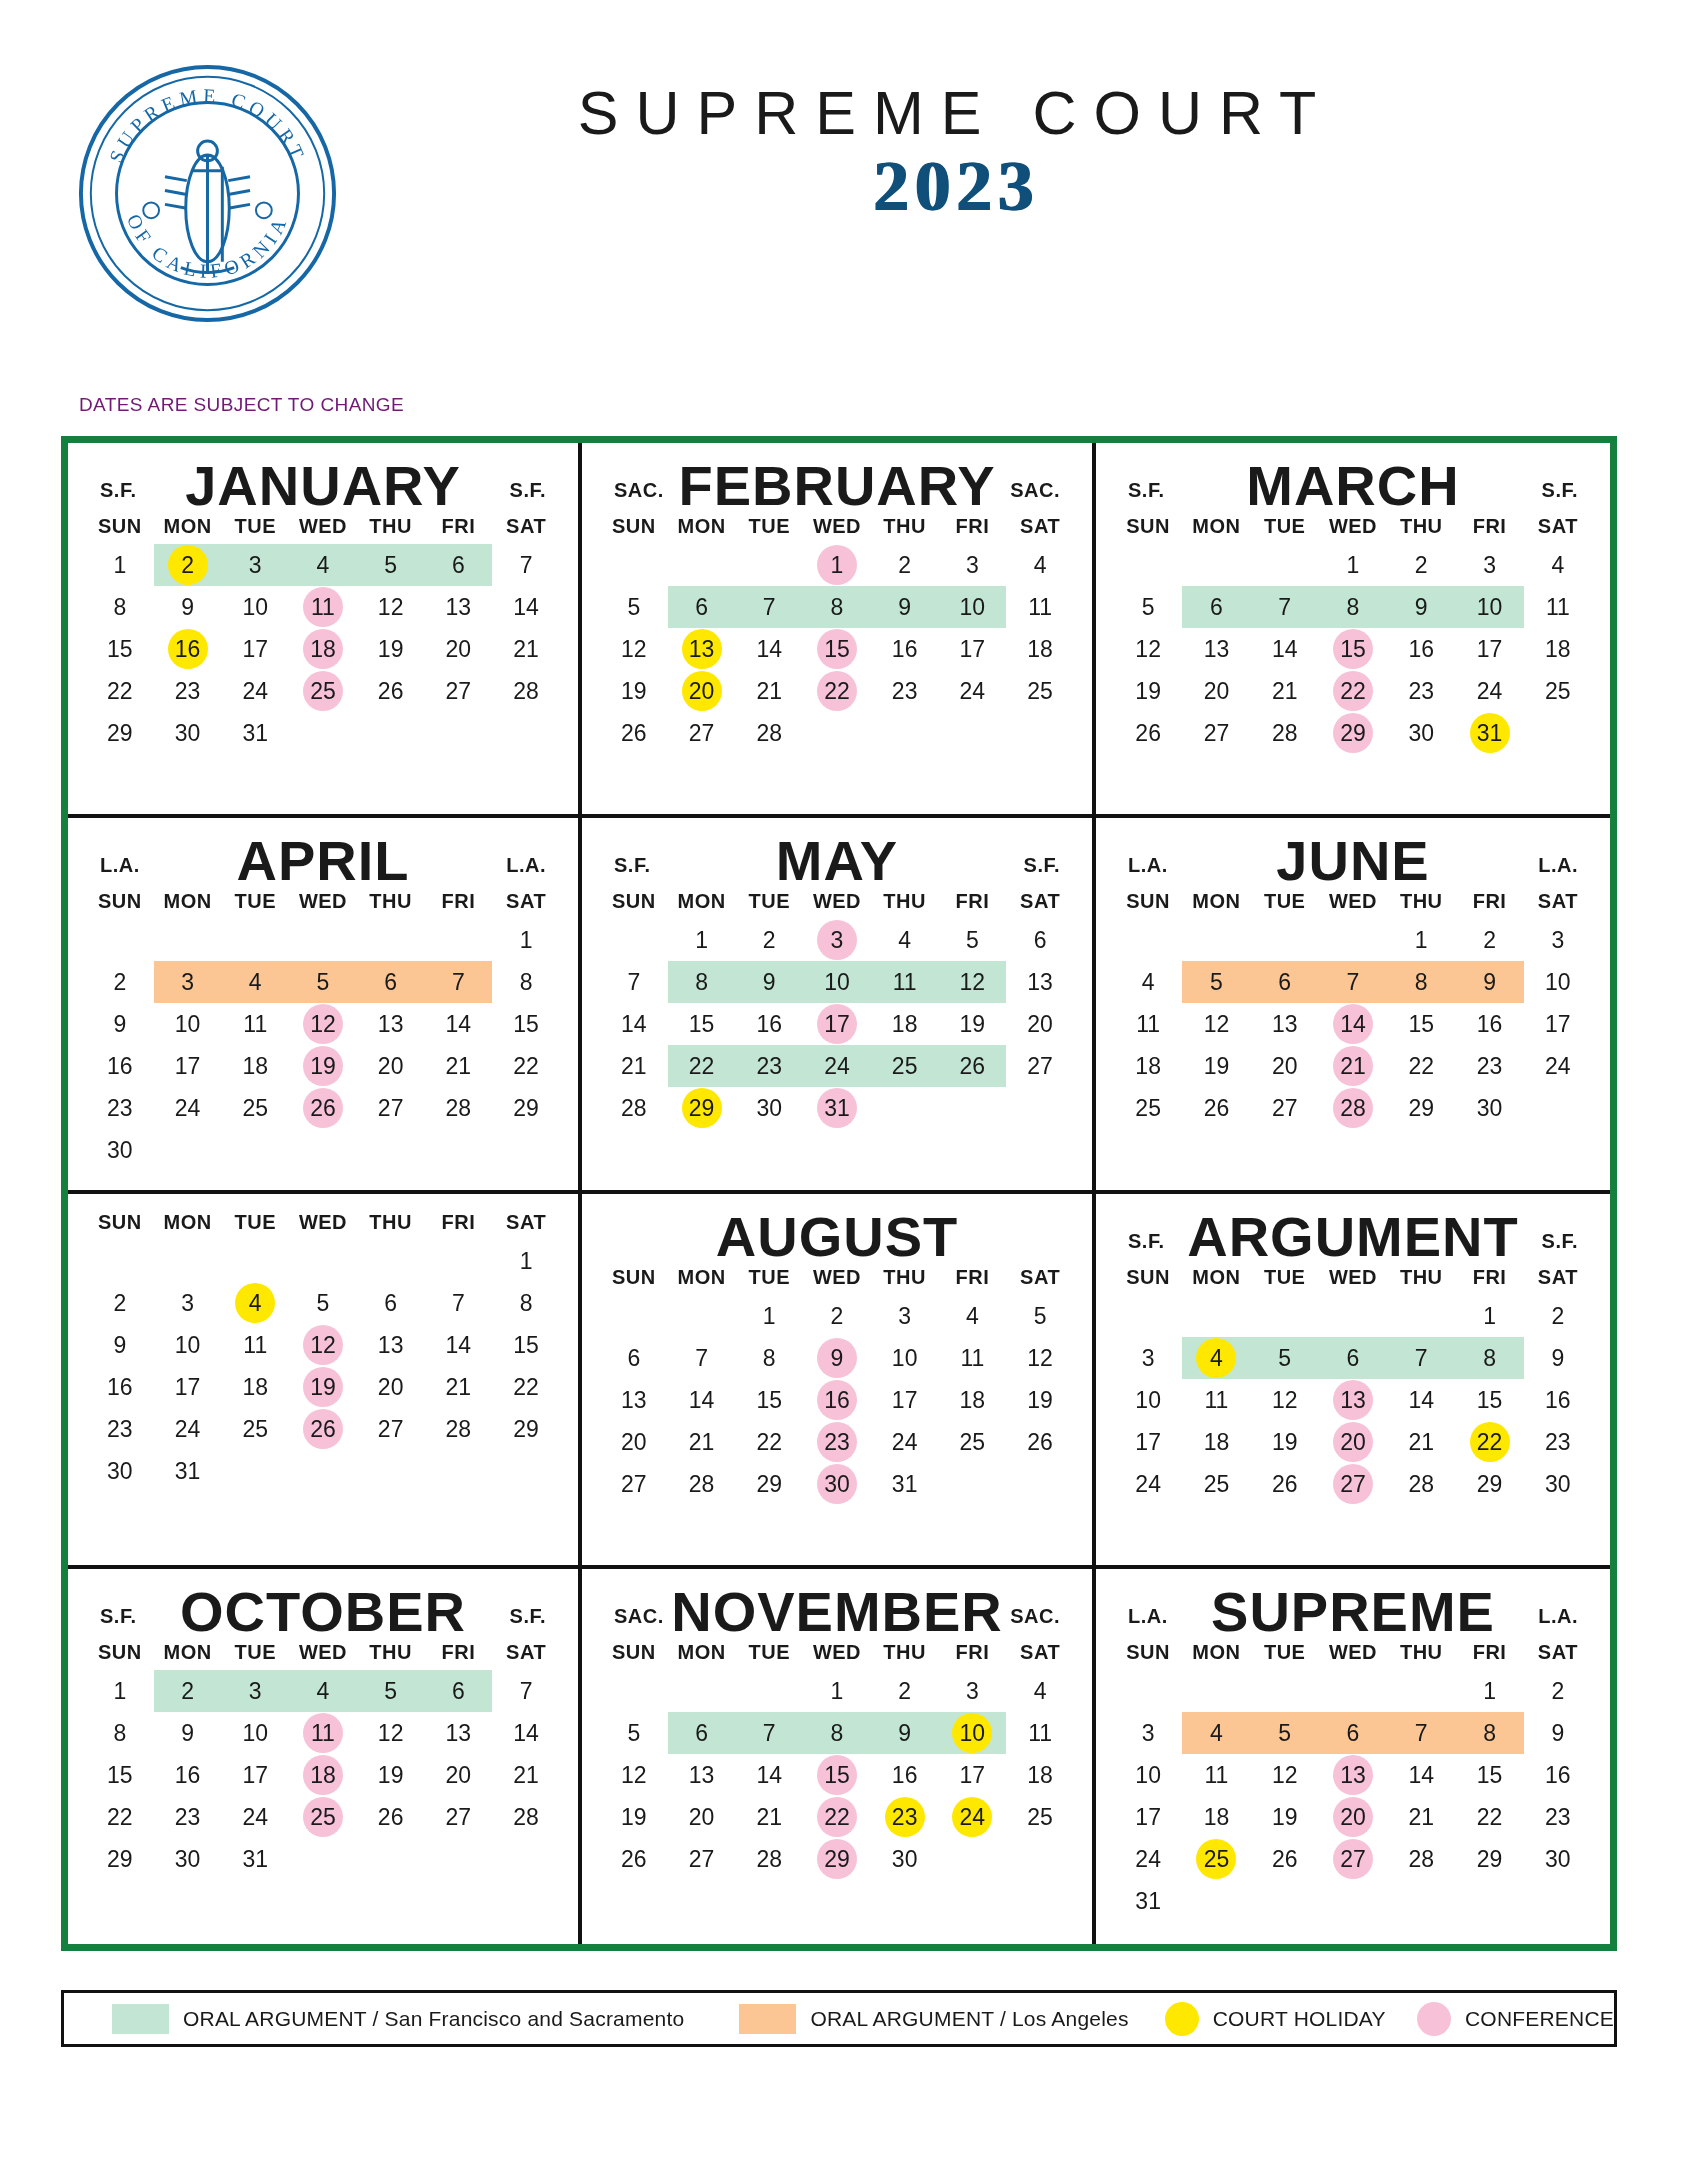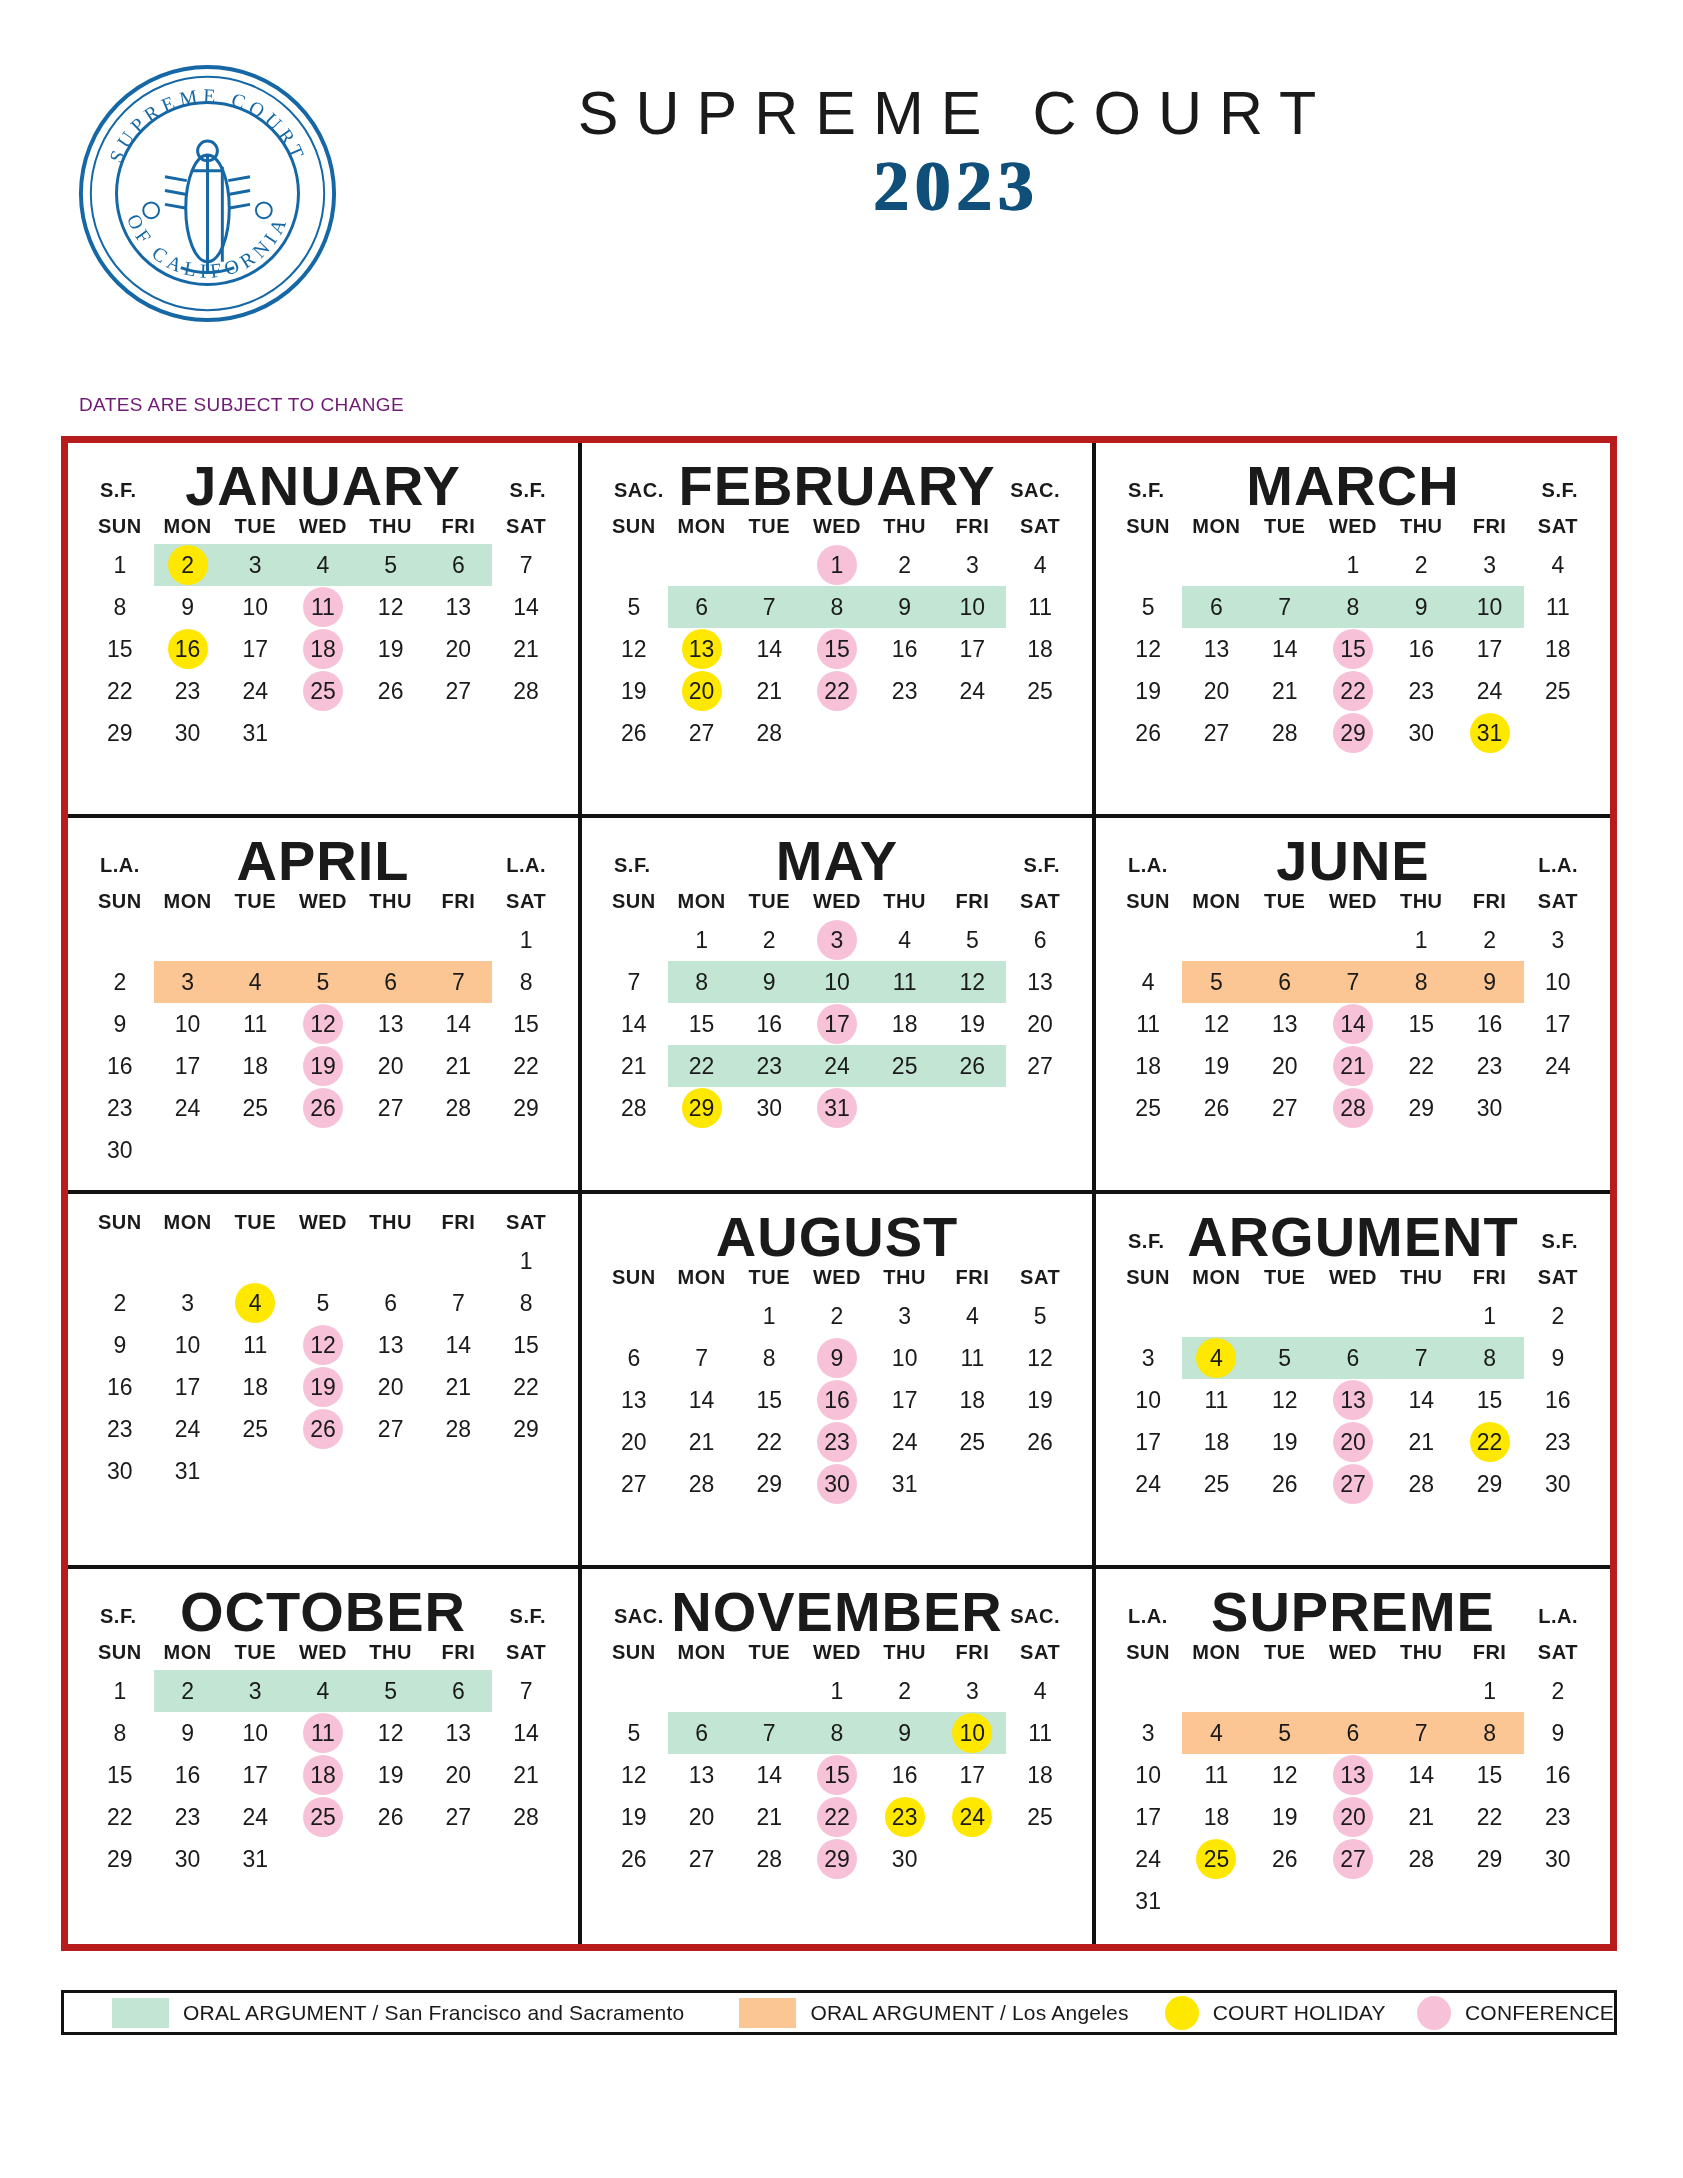--- a/index.html
+++ b/index.html
@@ -68,21 +68,21 @@
     color: #701a75;
   }
 
   
   .cal-grid {
     position: absolute;
     left: 61px;
     top: 436px;
     width: 1556px;
     height: 1515px;
-    border: 7px solid #b91c1c;
+    border: 7px solid #15803d;
     display: grid;
     grid-template-columns: repeat(3, 1fr);
     grid-template-rows: repeat(4, 1fr);
     background: #fff;
   }
   .month {
     border-right: 4px solid #111;
     border-bottom: 4px solid #111;
     padding: 10px 18px 6px 18px;
     position: relative;
@@ -165,21 +165,21 @@
   }
   .marker.holiday { background: #ffe800; }
   .marker.conference { background: #f7c2d8; }
 
   
   .legend {
     position: absolute;
     left: 61px;
     top: 1990px;
     width: 1556px;
-    height: 45px;
+    height: 57px;
     border: 3px solid #111;
     display: flex;
     align-items: center;
     padding-left: 48px;
     gap: 0;
     font-size: 21px;
   }
   .leg-item { display: flex; align-items: center; }
   .leg-swatch-rect { width: 57px; height: 30px; margin-right: 14px; }
   .leg-swatch-dot { width: 34px; height: 34px; border-radius: 50%; margin-right: 14px; }

